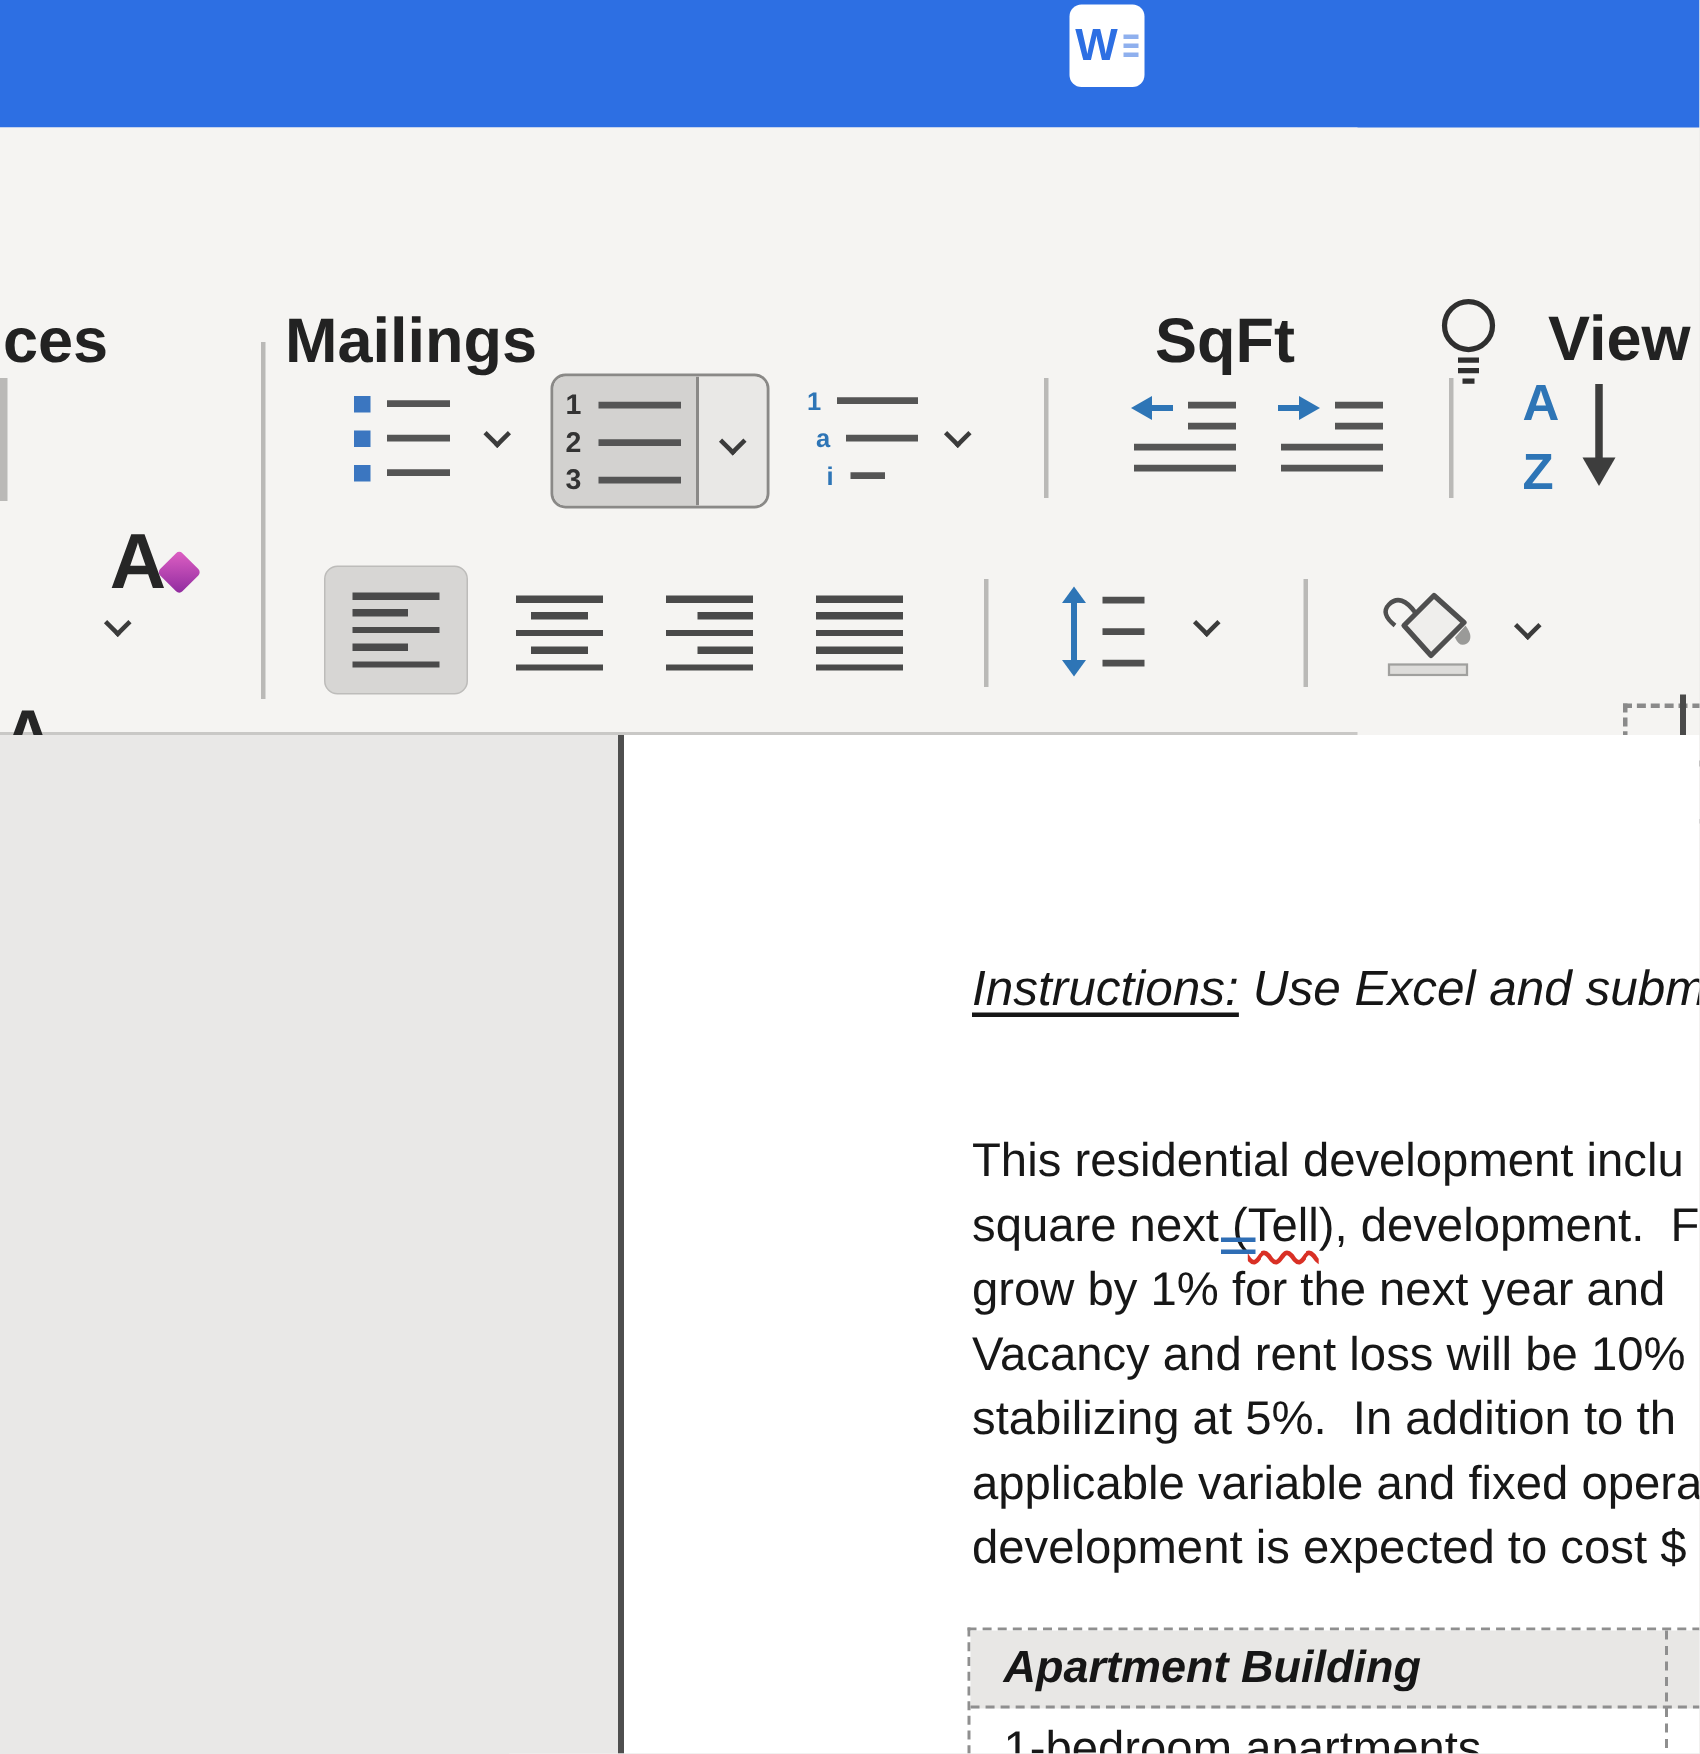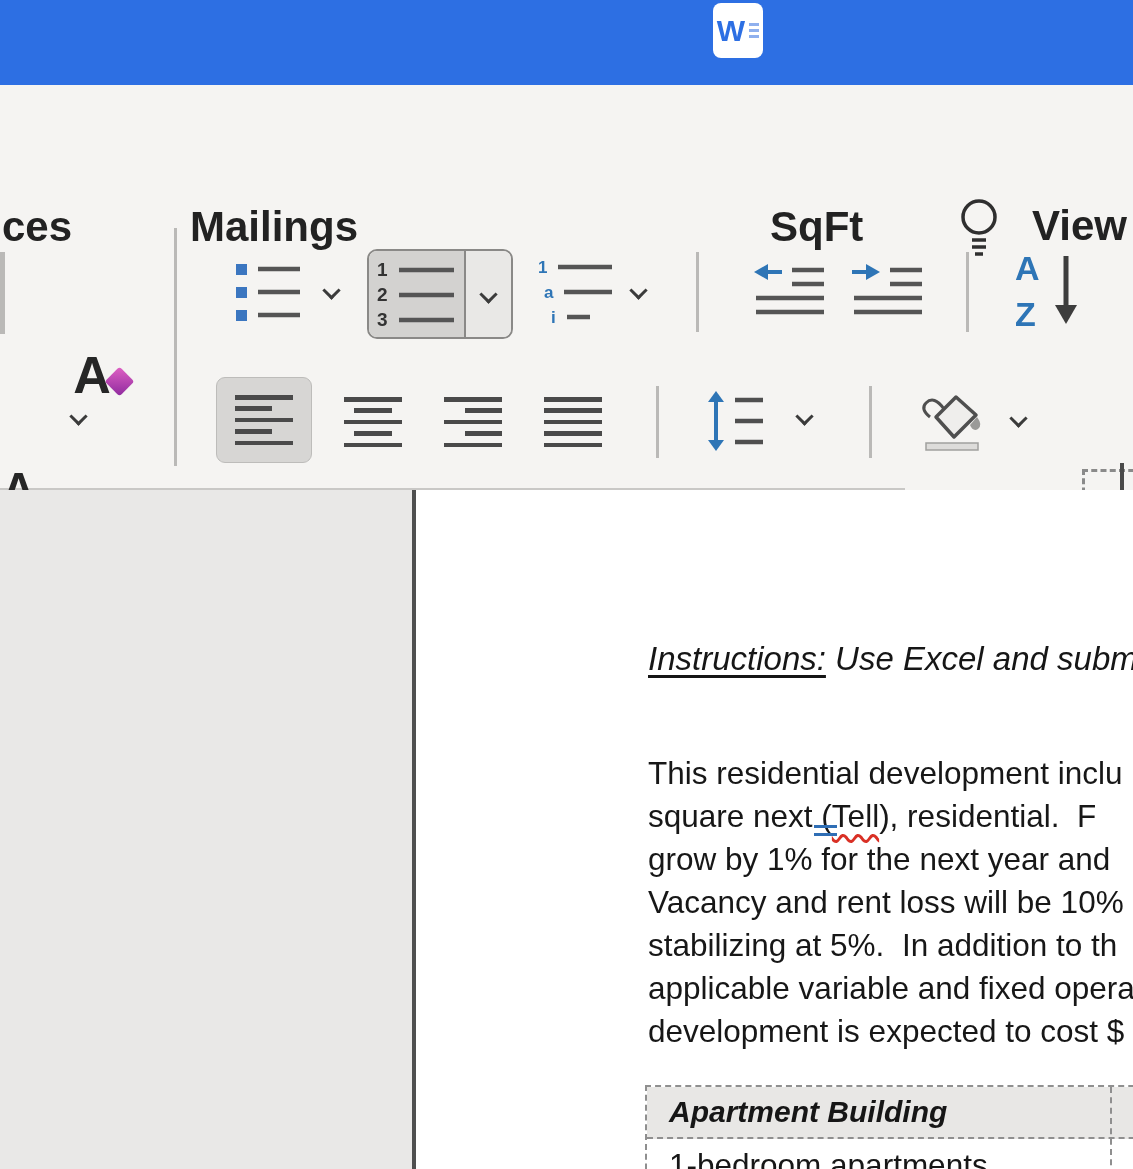--- a/index.html
+++ b/index.html
@@ -264,21 +264,21 @@
 </div>
 
 <div class="doc-area">
   <div class="page-edge"></div>
   <div class="page">
 
     <div class="instr"><span class="head">Instructions:</span><span> Use Excel and submit</span></div>
 
     <div class="para">
       <div class="ln">This residential development inclu</div>
-      <div class="ln"><span>square next (</span><span class="squiggle">Tell</span><span>), residential.  F</span>
+      <div class="ln"><span>square next (</span><span class="squiggle">Tell</span><span>), development.  F</span>
         <span class="grammar-mark"></span>
       </div>
       <div class="ln">grow by 1% for the next year and</div>
       <div class="ln">Vacancy and rent loss will be 10%</div>
       <div class="ln">stabilizing at 5%.  In addition to th</div>
       <div class="ln">applicable variable and fixed opera</div>
       <div class="ln">development is expected to cost $</div>
     </div>
 
     <div class="doc-table">

